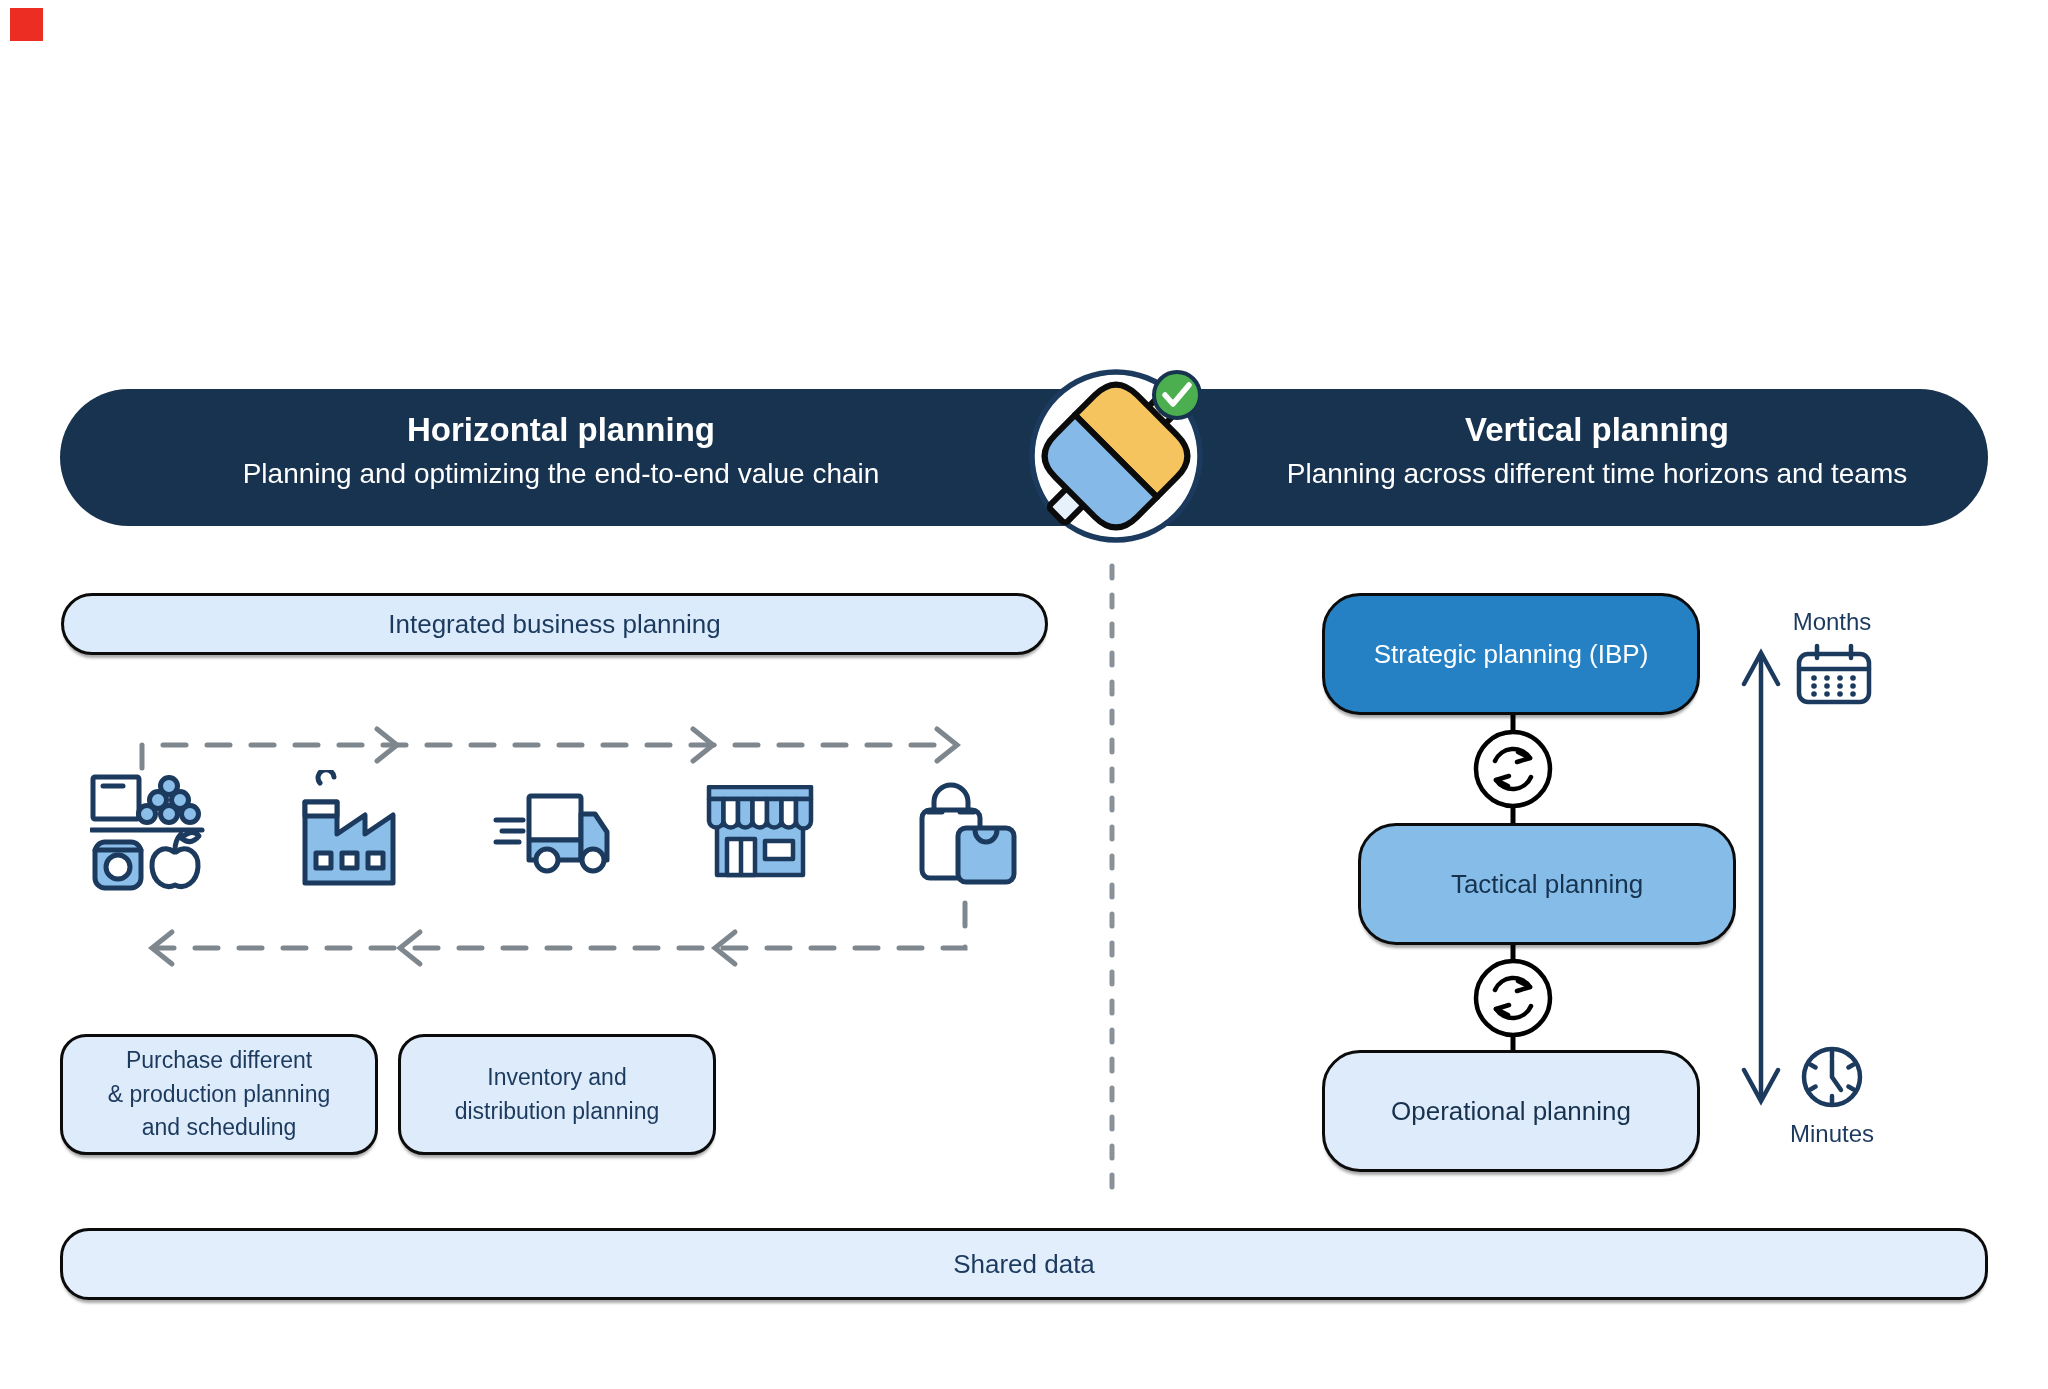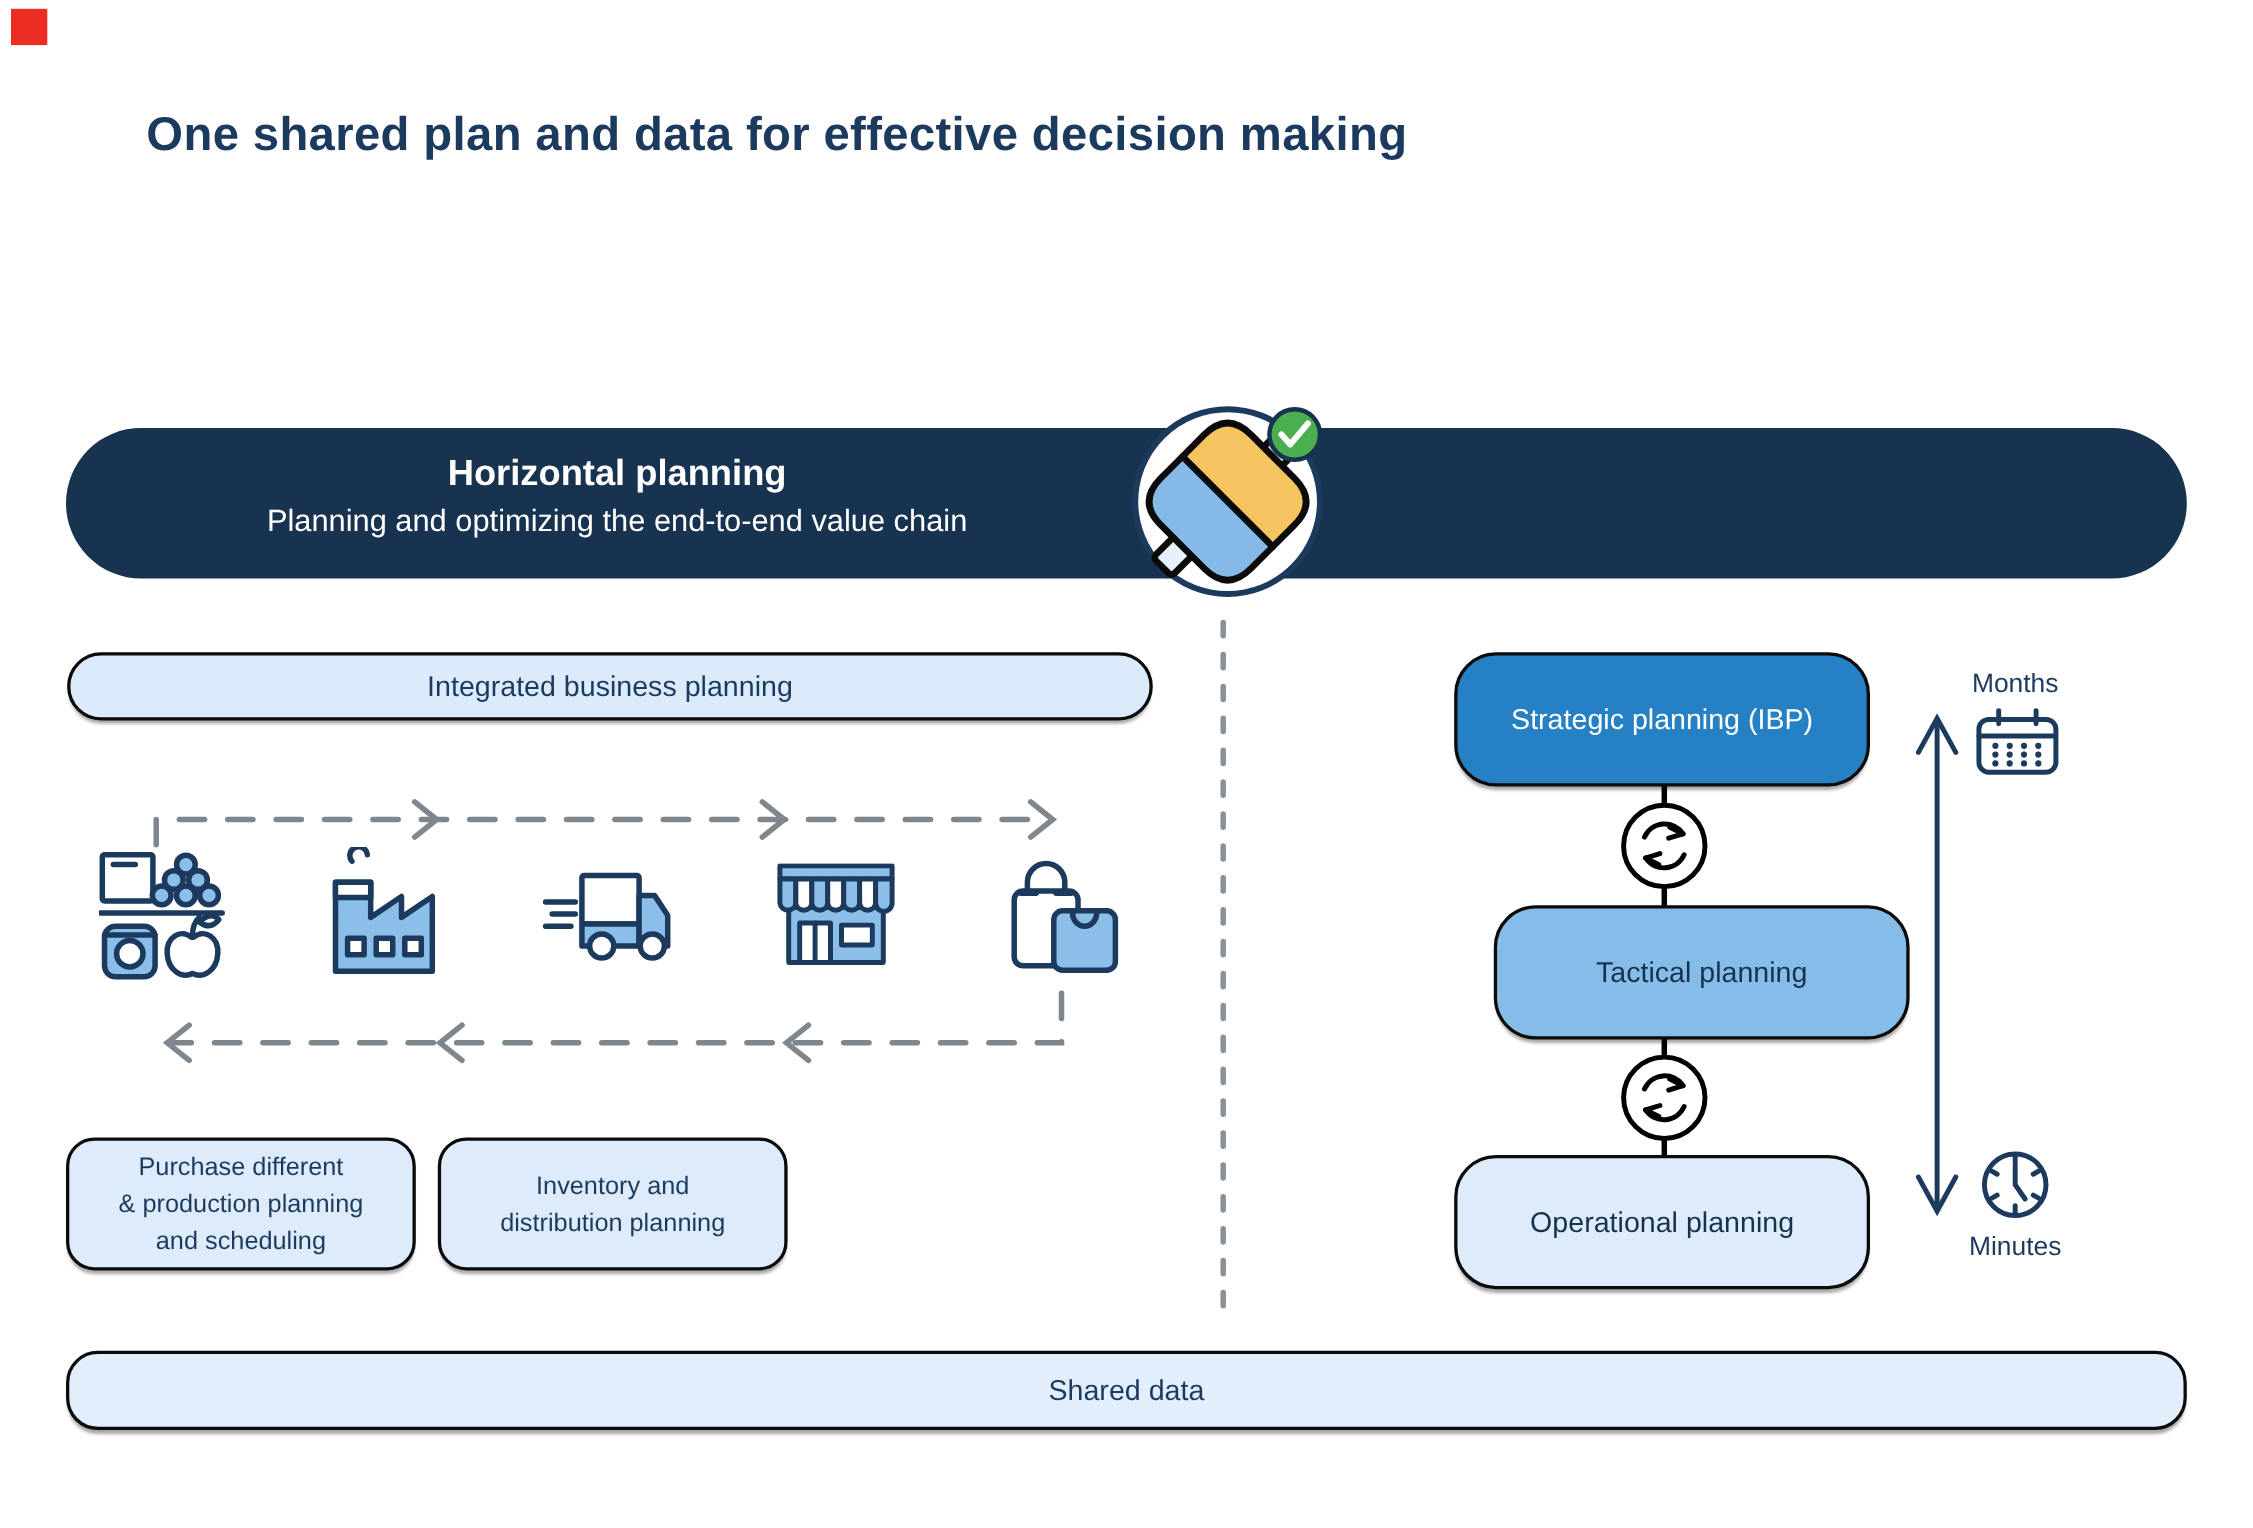--- a/index.html
+++ b/index.html
@@ -27,21 +27,20 @@
         display:flex;align-items:center;justify-content:center;font-size:26px;}
   .tl-label{width:170px;text-align:center;font-size:24px;font-weight:500;color:#1B3A5E;}
 </style>
 </head>
 <body>
 
 <div class="stage">
 
   <div class="abs red-marker"></div>
 
-  <div class="abs title">One shared plan and data for effective decision making</div>
 
   <svg class="abs" style="left:0;top:0" width="2048" height="1389" viewBox="0 0 2048 1389">
 
     <g stroke="#7E868E" stroke-width="5" fill="none" stroke-linecap="round">
       <path d="M142,768 L142,745 L948,745" stroke-dasharray="23 21"></path>
       <path d="M377,729 L397,745 L377,761"></path>
       <path d="M693,729 L713,745 L693,761"></path>
       <path d="M937,729 L957,745 L937,761"></path>
     </g>
 
@@ -65,20 +64,24 @@
       <line x1="1761" y1="658" x2="1761" y2="1096"></line>
       <path d="M1744,684 L1761,653 L1778,684"></path>
       <path d="M1744,1070 L1761,1101 L1778,1070"></path>
     </g>
   </svg>
 
   <div class="abs banner">
     <div class="banner-block" style="left:501px">
       <div class="banner-title">Horizontal planning</div>
       <div class="banner-sub">Planning and optimizing the end-to-end value chain</div>
+    </div>
+    <div class="banner-block" style="left:1537px">
+      <div class="banner-title">Vertical planning</div>
+      <div class="banner-sub">Planning across different time horizons and teams</div>
     </div>
   </div>
 
   <div class="abs" style="left:1021px;top:361px">
     <svg width="190" height="190" viewBox="0 0 190 190">
       <circle cx="95" cy="95" r="84" fill="#ffffff" stroke="#1B3A5E" stroke-width="5.5"></circle>
       <g transform="rotate(45 95 95)" stroke-linejoin="round">
         <rect x="83" y="11" width="24" height="28" rx="4" fill="#FBEFD0" stroke="#0b0b0b" stroke-width="6"></rect>
         <rect x="83" y="151" width="24" height="28" rx="4" fill="#E7F1FC" stroke="#0b0b0b" stroke-width="6"></rect>
         <path d="M37,95 L37,67 Q37,37 67,37 L123,37 Q153,37 153,67 L153,95 Z" fill="#F6C45E" stroke="#0b0b0b" stroke-width="6"></path>

